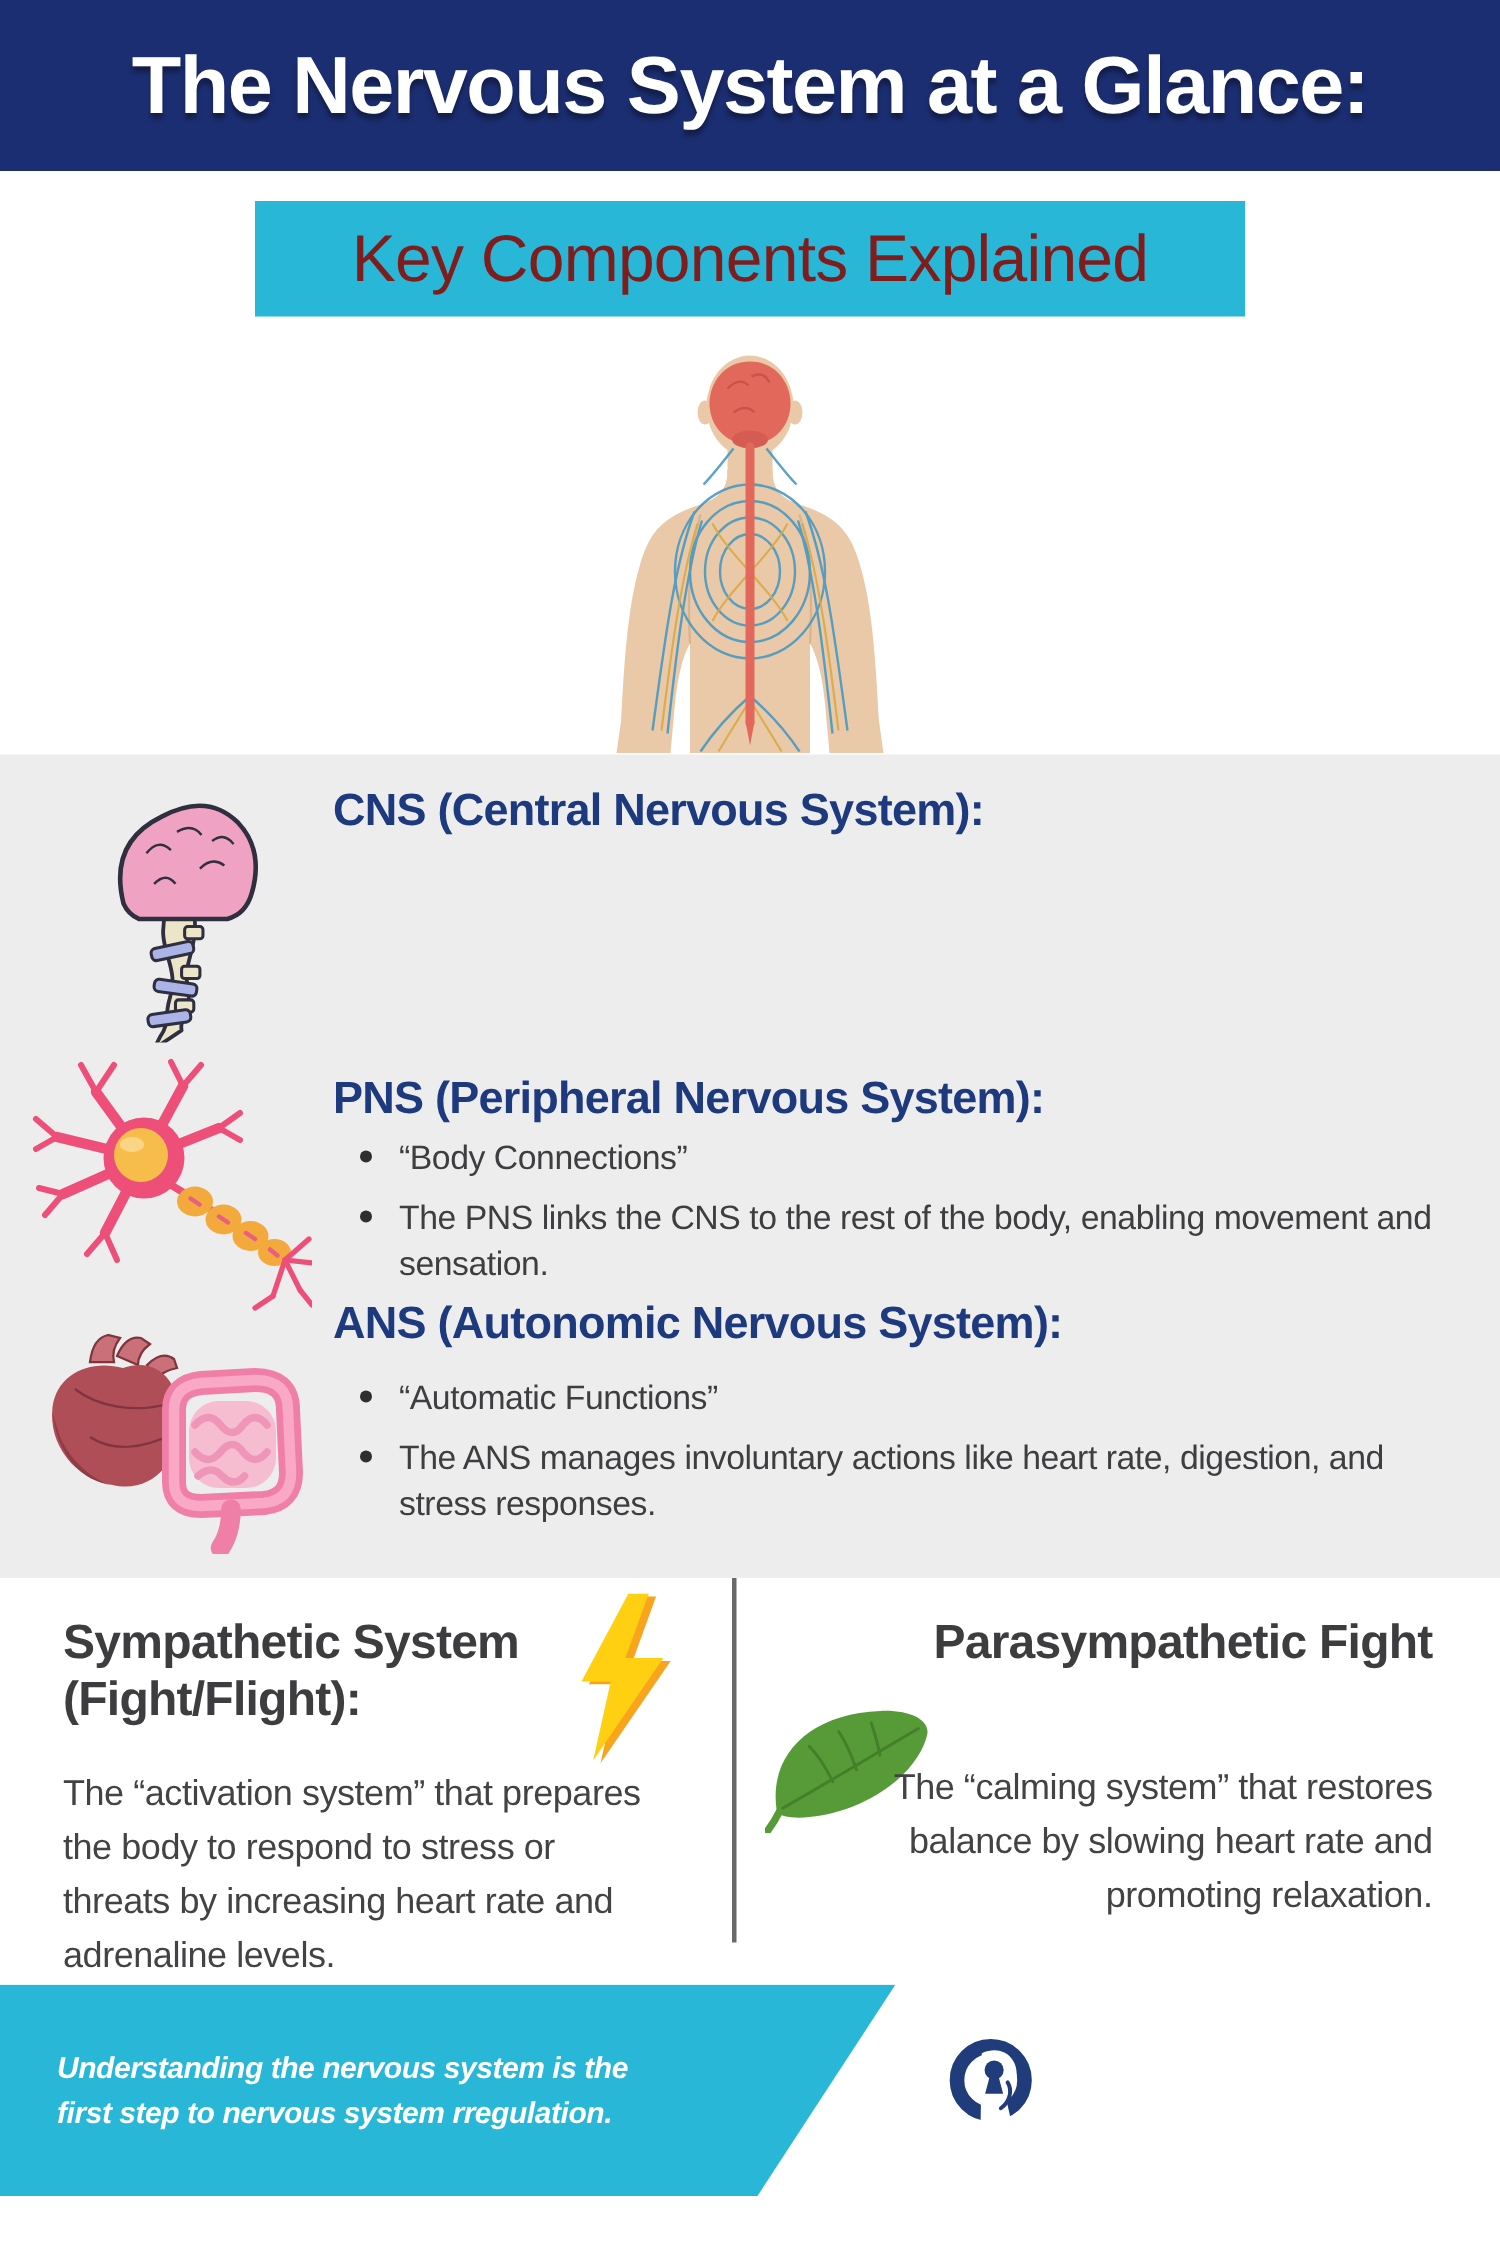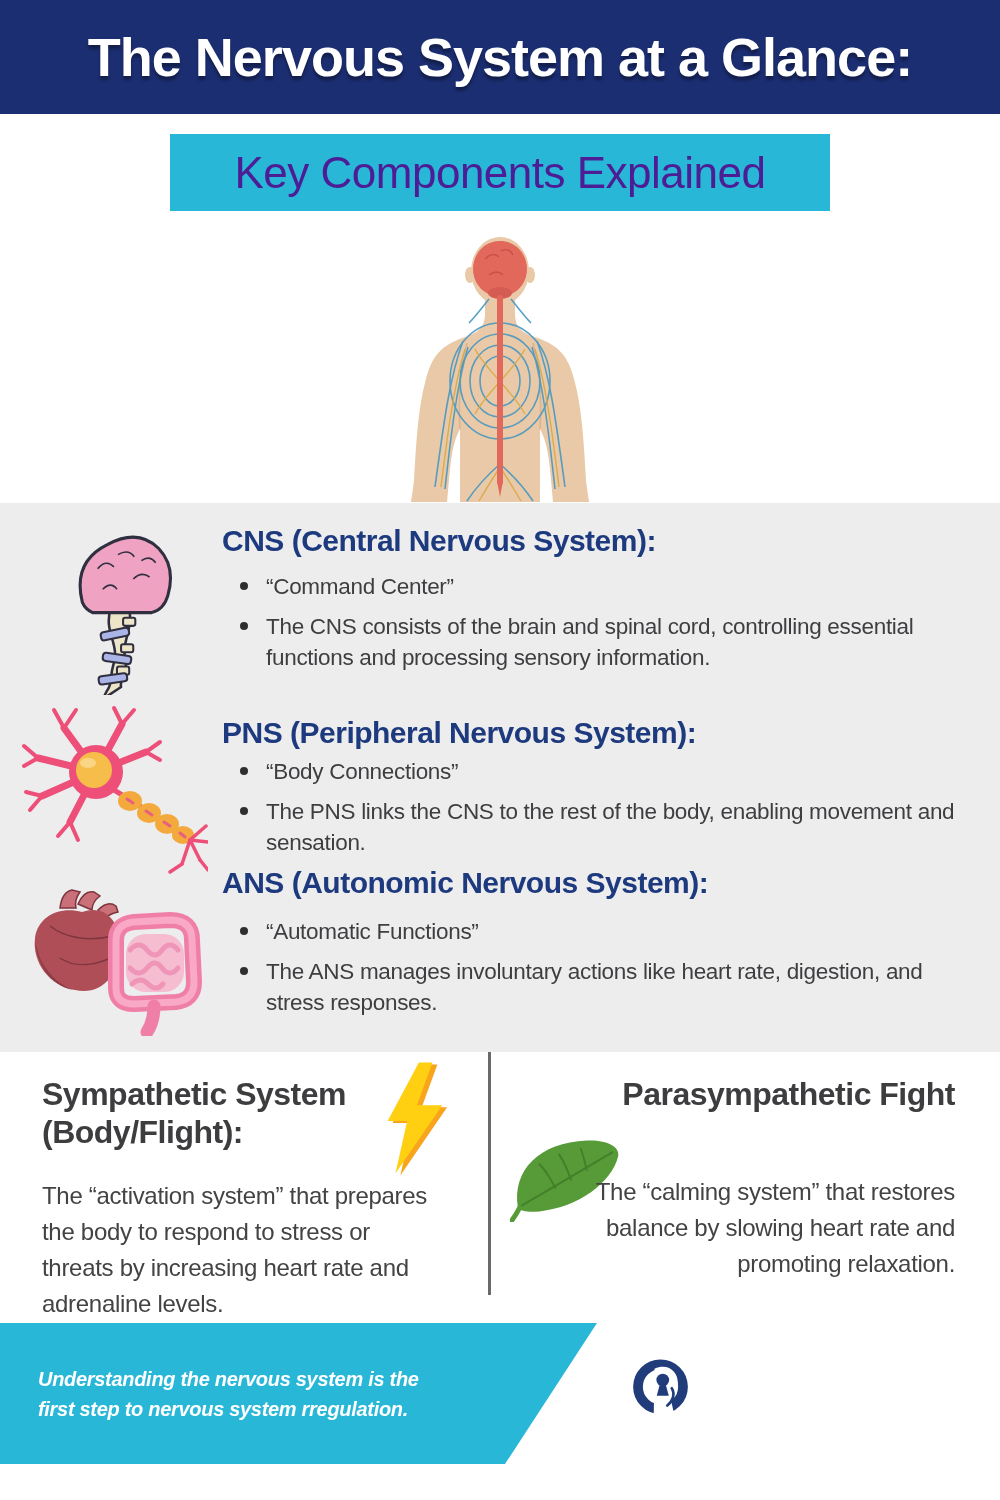--- a/index.html
+++ b/index.html
@@ -6,21 +6,21 @@
   .page{position:relative;width:1000px;height:1500px;background:#fff;overflow:hidden;
         font-family:"Liberation Sans","DejaVu Sans",sans-serif;}
 
   
   .top-banner{position:absolute;left:0;top:0;width:1000px;height:114px;background:var(--navy);
               display:flex;align-items:center;justify-content:center;}
   .top-banner h1{margin:0;color:#fff;font-size:54px;font-weight:bold;letter-spacing:-1px;
                  text-shadow:0 4px 3px rgba(0,0,0,.35);}
   .sub-banner{position:absolute;left:170px;top:134px;width:660px;height:77px;background:var(--cyan);
               display:flex;align-items:center;justify-content:center;}
-  .sub-banner h2{margin:0;color:#4c1d95;font-size:44px;font-weight:400;letter-spacing:-0.5px;text-align:right;}
+  .sub-banner h2{margin:0;color:#7f1d1d;font-size:44px;font-weight:400;letter-spacing:-0.5px;text-align:right;}
 
   
   .figure{position:absolute;left:405px;top:228px;width:190px;height:275px;}
 
   
   .systems{position:absolute;left:0;top:503px;width:1000px;height:549px;background:var(--section-bg);}
   .sys-icon{position:absolute;}
   .sys-heading{position:absolute;left:222px;margin:0;color:var(--heading-navy);
                font-size:30px;font-weight:bold;letter-spacing:-0.5px;}
   .sys-list{position:absolute;left:238px;width:720px;margin:0;padding:0;list-style:none;}
@@ -123,24 +123,20 @@
             <rect x="40" y="136" width="28" height="8" rx="3" fill="#aab4e6" stroke="#2f2f3f" stroke-width="2"></rect>
           </g>
         <g transform="rotate(-8 50 160)">
             <rect x="36" y="156" width="28" height="8" rx="3" fill="#aab4e6" stroke="#2f2f3f" stroke-width="2"></rect>
           </g>
         <path d="M20,85 Q10,45 45,28 Q75,12 95,32 Q112,50 104,78 Q100,92 88,95 L30,95 Q23,92 20,85 Z" fill="#f0a2c2" stroke="#2f2f3f" stroke-width="3" stroke-linejoin="round"></path>
         <path d="M35,52 q8,-10 16,-2 M55,38 q10,-6 16,2 M70,62 q8,-8 16,-2 M40,72 q8,-8 14,0 M78,44 q8,-6 14,2" stroke="#2f2f3f" stroke-width="1.6" fill="none"></path>
       </svg>
     </div>
     <h3 class="sys-heading" style="top:21px;">CNS (Central Nervous System):</h3>
-    <ul class="sys-list" style="top:68px;">
-      <li><span>“Command Center”</span></li>
-      <li><span>The CNS consists of the brain and spinal cord, controlling essential functions and processing sensory information.</span></li>
-    </ul>
 
     <div class="sys-icon" style="left:18px;top:197px;">
       <svg width="190" height="175" viewBox="0 0 190 175">
         <g stroke="#ee4f78" stroke-width="7" stroke-linecap="round" fill="none">
           <path d="M78,72 L46,28"></path>
             <path d="M78,72 L20,58"></path>
             <path d="M78,72 L24,96"></path>
           <path d="M78,72 L52,122"></path>
             <path d="M78,72 L104,24"></path>
             <path d="M78,72 L128,52"></path>
@@ -206,21 +202,21 @@
     </div>
     <h3 class="sys-heading" style="top:363px;">ANS (Autonomic Nervous System):</h3>
     <ul class="sys-list" style="top:413px;">
       <li><span>“Automatic Functions”</span></li>
       <li><span>The ANS manages involuntary actions like heart rate, digestion, and stress responses.</span></li>
     </ul>
   </section>
 
   <h3 class="split-heading h-left">
     <span>Sympathetic System</span>
-    <span>(Body/Flight):</span>
+    <span>(Fight/Flight):</span>
   </h3>
   <div class="bolt-icon">
     <svg width="78" height="118" viewBox="0 0 80 120">
       <polygon points="51,4 65,4 49,48 75,48 27,118 39,64 19,64" fill="var(--bolt-orange)"></polygon>
       <polygon points="46,2 60,2 44,46 70,46 22,116 34,62 14,62" fill="var(--bolt-yellow)"></polygon>
     </svg>
   </div>
   <p class="split-desc d-left">The “activation system” that prepares the body to respond to stress or threats by increasing heart rate and adrenaline levels.</p>
 
   <div class="divider"></div>

